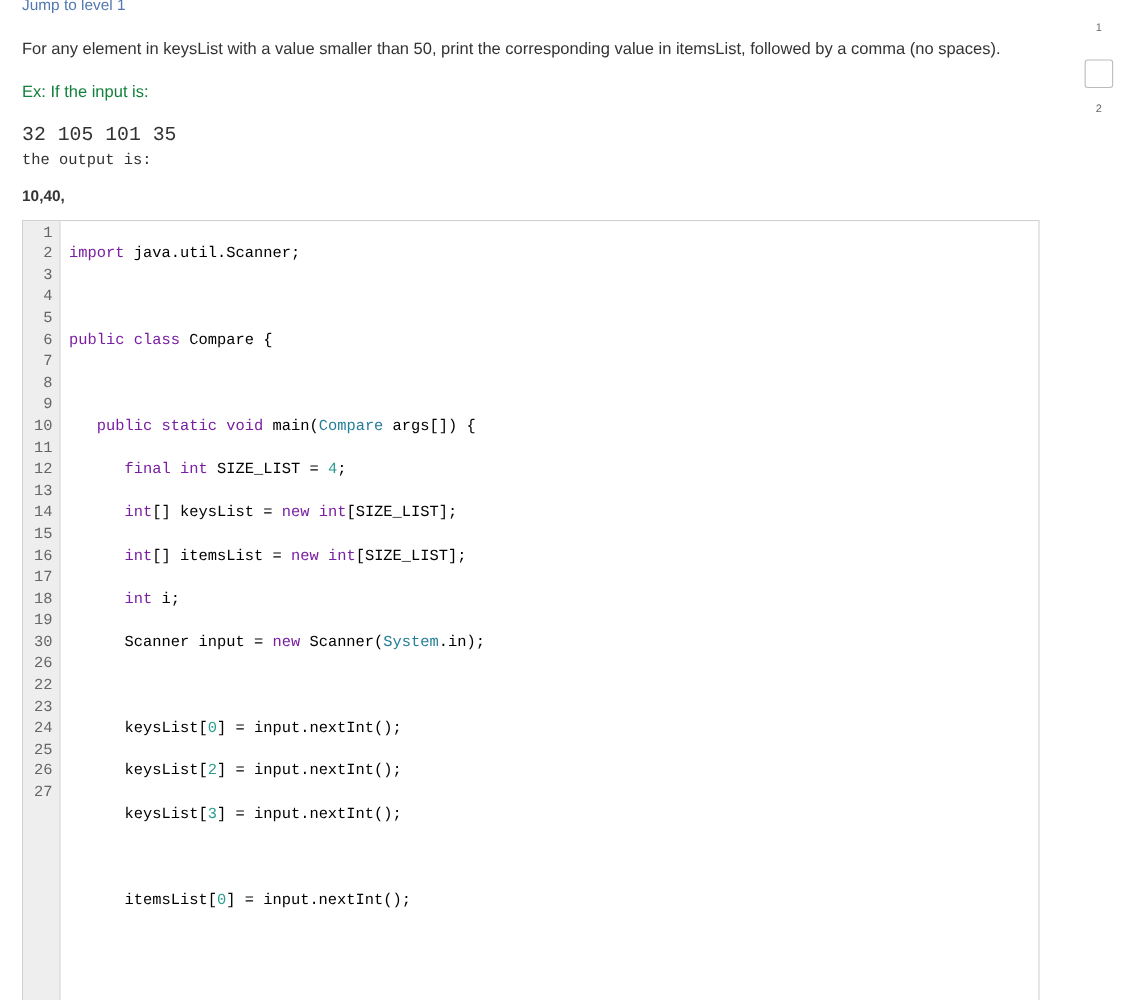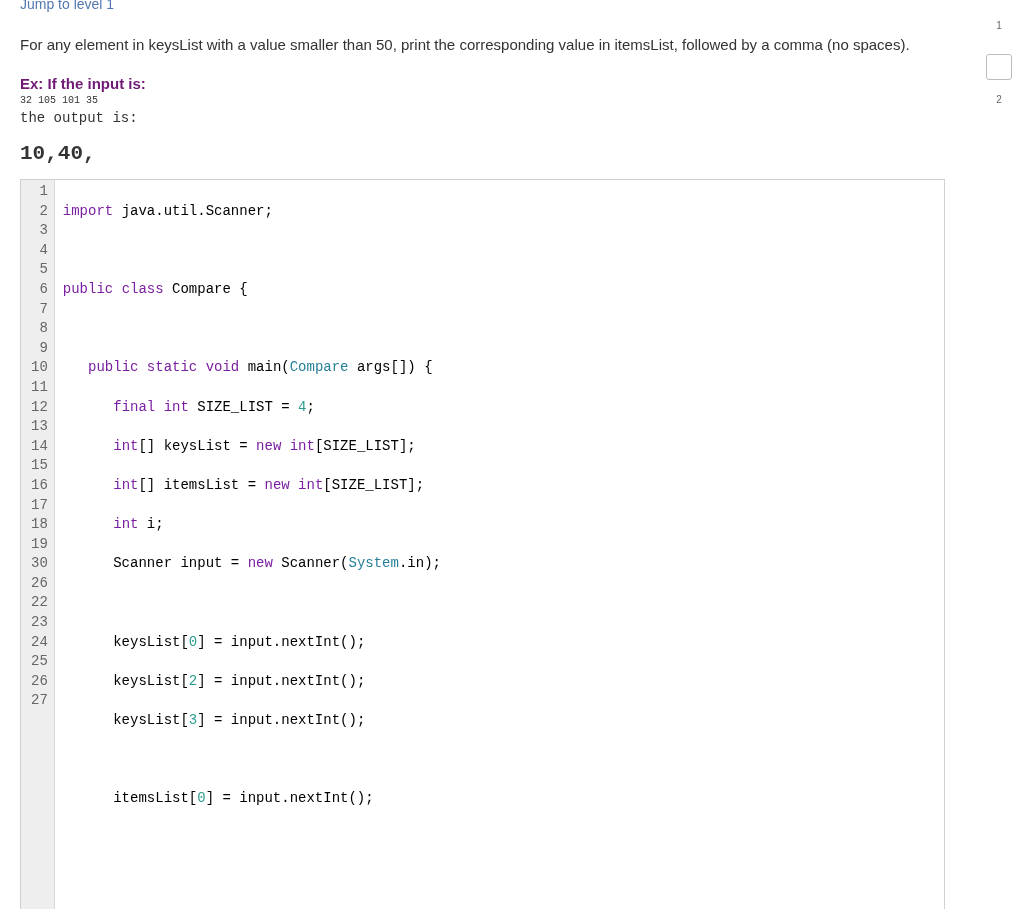--- a/index.html
+++ b/index.html
@@ -29,39 +29,38 @@
       cursor: pointer;
     }
     .problem-text {
       font-size: 15px;
       color: #333;
       line-height: 1.5;
       margin-bottom: 18px;
     }
     .example-intro {
       font-size: 15px;
-      color: #701a75;
-      margin-bottom: 2px;
-      font-weight: bold;
+      color: #15803d;
+      margin-bottom: 18px;
     }
     .mono {
       font-family: Consolas, 'Courier New', monospace;
-      font-size: 10px;
+      font-size: 18px;
       color: #333;
       line-height: 1.45;
     }
     .output-label {
       font-family: Consolas, 'Courier New', monospace;
       font-size: 14px;
       color: #333;
       margin-top: 2px;
     }
     .output-value {
-      font-family: Liberation Mono, monospace;
-      font-size: 21px;
+      font-family: Liberation Sans, sans-serif;
+      font-size: 14px;
       color: #333;
       font-weight: 600;
       margin-top: 16px;
       margin-bottom: 14px;
     }
     .code-editor {
       display: flex;
       border: 1px solid #d0d0d0;
       background: #fff;
       font-family: Consolas, 'Courier New', monospace;

